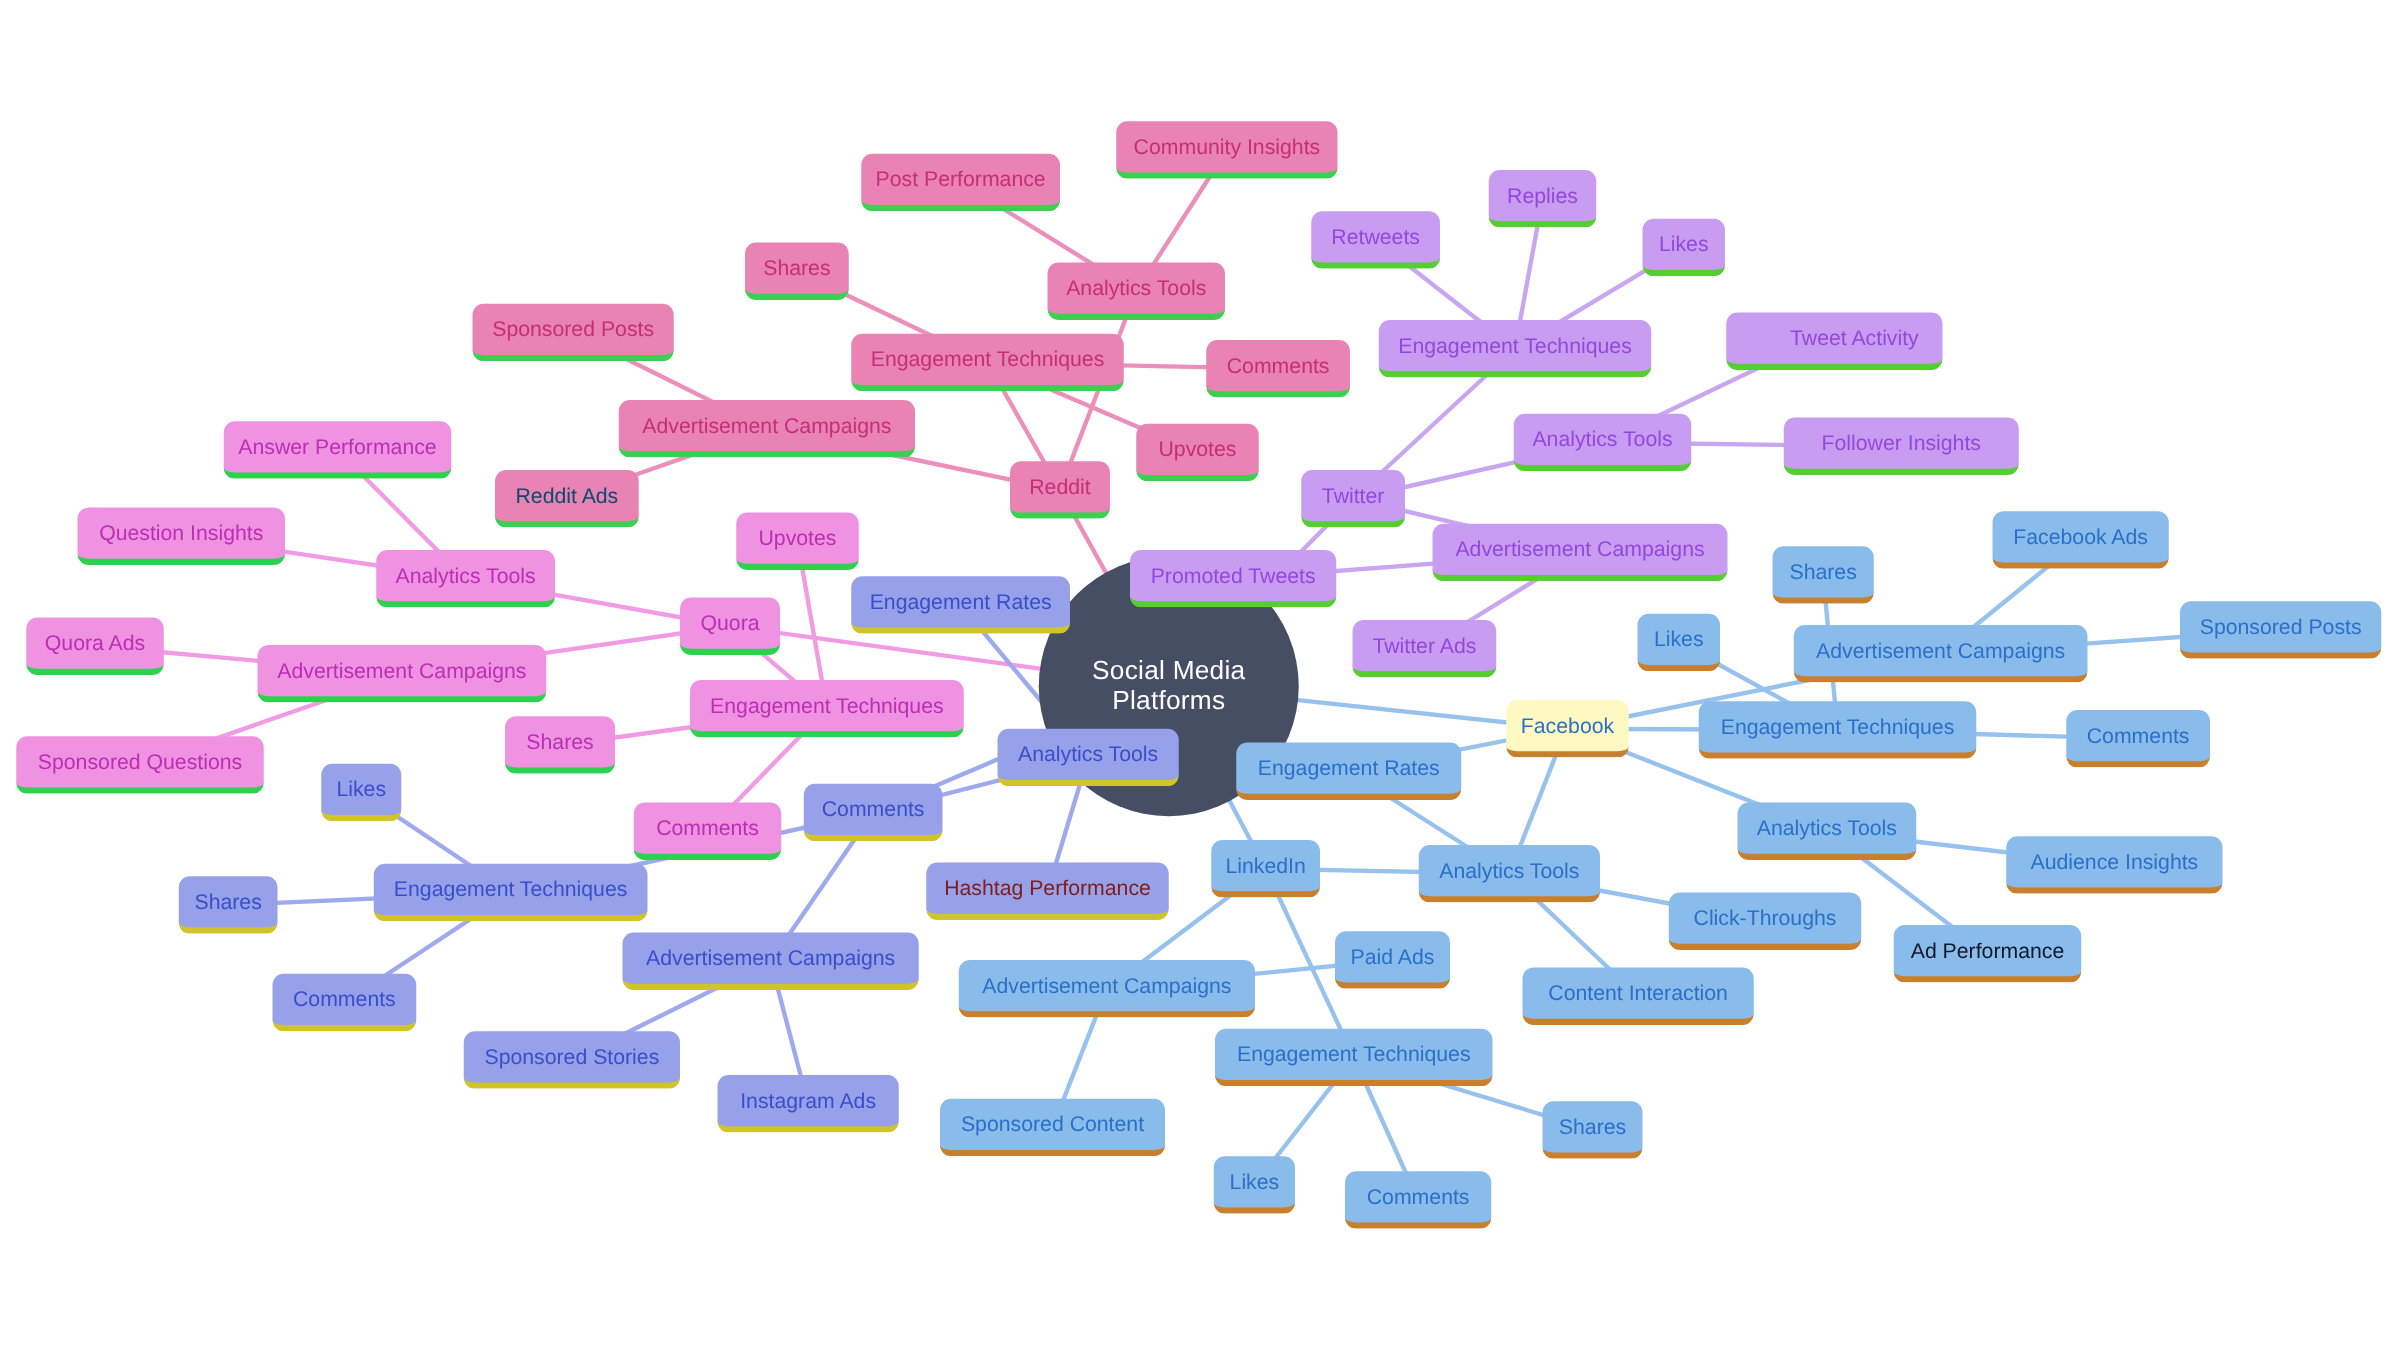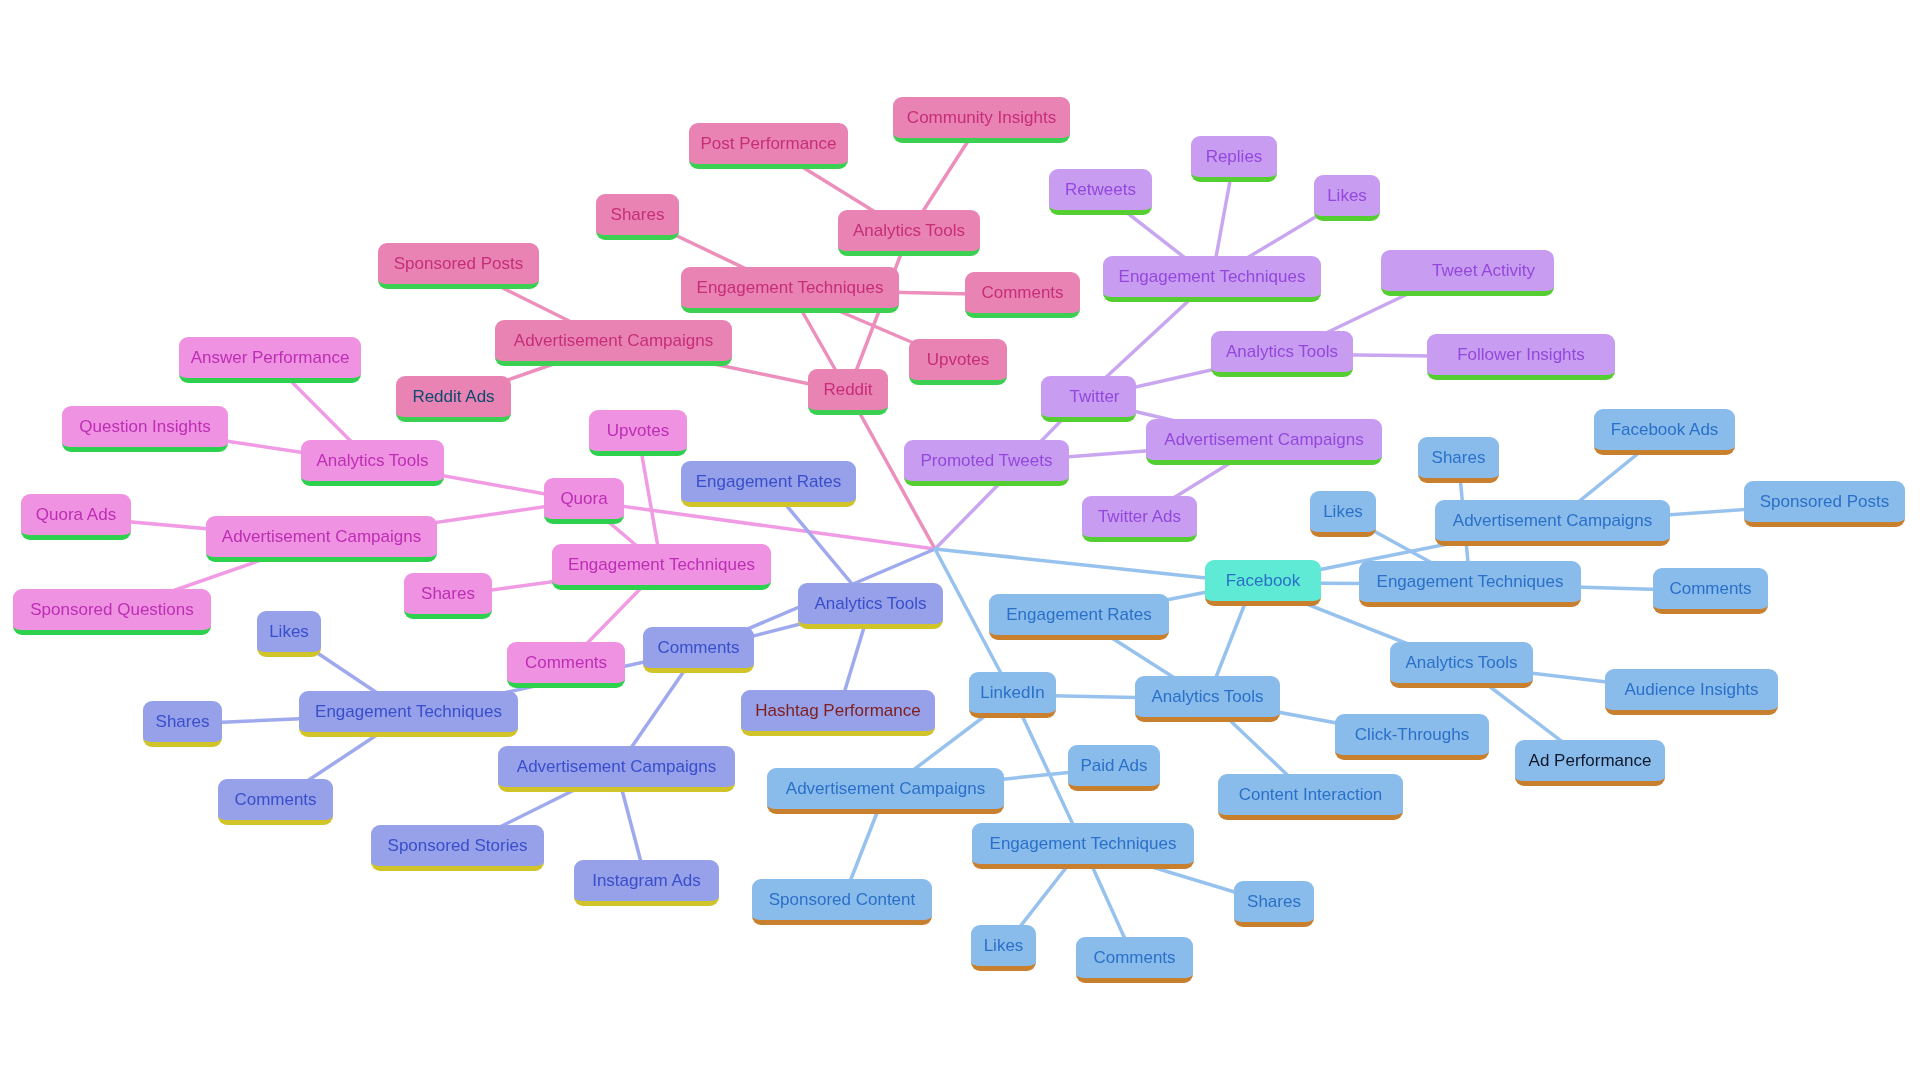--- a/index.html
+++ b/index.html
@@ -80,33 +80,36 @@
       <line x1="1012.5" y1="695" x2="885.5" y2="791" stroke="#97C2EE" stroke-width="3.5" stroke-linecap="round"></line>
       <line x1="1012.5" y1="695" x2="1083" y2="846" stroke="#97C2EE" stroke-width="3.5" stroke-linecap="round"></line>
       <line x1="1207.5" y1="699" x2="1412" y2="737" stroke="#97C2EE" stroke-width="3.5" stroke-linecap="round"></line>
       <line x1="1207.5" y1="699" x2="1310.5" y2="797" stroke="#97C2EE" stroke-width="3.5" stroke-linecap="round"></line>
       <line x1="885.5" y1="791" x2="1114" y2="768" stroke="#97C2EE" stroke-width="3.5" stroke-linecap="round"></line>
       <line x1="885.5" y1="791" x2="842" y2="902" stroke="#97C2EE" stroke-width="3.5" stroke-linecap="round"></line>
       <line x1="1083" y1="846" x2="1003.5" y2="948" stroke="#97C2EE" stroke-width="3.5" stroke-linecap="round"></line>
       <line x1="1083" y1="846" x2="1134.5" y2="960" stroke="#97C2EE" stroke-width="3.5" stroke-linecap="round"></line>
       <line x1="1083" y1="846" x2="1274" y2="904" stroke="#97C2EE" stroke-width="3.5" stroke-linecap="round"></line>
     </svg>
+  <div class="center-node" id="center-node" style="left: 831px; top: 445px; height: 208px; width: 208px; background: rgb(69, 78, 99); color: rgb(255, 255, 255);">
+    <span>Social Media Platforms</span>
+  </div>
   <div id="nodes">
       <div class="node" style="left: 808px; top: 369px; width: 80px; height: 41px; background: rgb(233, 131, 180); color: rgb(198, 46, 120); border-bottom-color: rgb(59, 208, 82);">Reddit</div>
       <div class="node" style="left: 681px; top: 267px; width: 218px; height: 41px; background: rgb(233, 131, 180); color: rgb(198, 46, 120); border-bottom-color: rgb(59, 208, 82);">Engagement Techniques</div>
       <div class="node" style="left: 838px; top: 210px; width: 142px; height: 41px; background: rgb(233, 131, 180); color: rgb(198, 46, 120); border-bottom-color: rgb(59, 208, 82);">Analytics Tools</div>
       <div class="node" style="left: 596px; top: 194px; width: 83px; height: 41px; background: rgb(233, 131, 180); color: rgb(198, 46, 120); border-bottom-color: rgb(59, 208, 82);">Shares</div>
       <div class="node" style="left: 965px; top: 272px; width: 115px; height: 41px; background: rgb(233, 131, 180); color: rgb(198, 46, 120); border-bottom-color: rgb(59, 208, 82);">Comments</div>
       <div class="node" style="left: 909px; top: 339px; width: 98px; height: 41px; background: rgb(233, 131, 180); color: rgb(198, 46, 120); border-bottom-color: rgb(59, 208, 82);">Upvotes</div>
       <div class="node" style="left: 495px; top: 320px; width: 237px; height: 41px; background: rgb(233, 131, 180); color: rgb(198, 46, 120); border-bottom-color: rgb(59, 208, 82);">Advertisement Campaigns</div>
       <div class="node" style="left: 378px; top: 243px; width: 161px; height: 41px; background: rgb(233, 131, 180); color: rgb(198, 46, 120); border-bottom-color: rgb(59, 208, 82);">Sponsored Posts</div>
       <div class="node" style="left: 396px; top: 376px; width: 115px; height: 41px; background: rgb(233, 131, 180); color: #0c4a6e; border-bottom-color: rgb(59, 208, 82);">Reddit Ads</div>
       <div class="node" style="left: 689px; top: 123px; width: 159px; height: 41px; background: rgb(233, 131, 180); color: rgb(198, 46, 120); border-bottom-color: rgb(59, 208, 82);">Post Performance</div>
       <div class="node" style="left: 893px; top: 97px; width: 177px; height: 41px; background: rgb(233, 131, 180); color: rgb(198, 46, 120); border-bottom-color: rgb(59, 208, 82);">Community Insights</div>
-      <div class="node" style="left: 1041px; top: 376px; width: 83px; height: 41px; background: rgb(200, 157, 241); color: rgb(148, 71, 220); border-bottom-color: rgb(85, 206, 49); padding-left: 12px;">Twitter</div>
+      <div class="node" style="left: 1041px; top: 376px; width: 83px; height: 41px; background: rgb(200, 157, 241); color: rgb(148, 71, 220); border-bottom-color: rgb(85, 206, 49);">Twitter</div>
       <div class="node" style="left: 1191px; top: 136px; width: 86px; height: 41px; background: rgb(200, 157, 241); color: rgb(148, 71, 220); border-bottom-color: rgb(85, 206, 49);">Replies</div>
       <div class="node" style="left: 1049px; top: 169px; width: 103px; height: 41px; background: rgb(200, 157, 241); color: rgb(148, 71, 220); border-bottom-color: rgb(85, 206, 49);">Retweets</div>
       <div class="node" style="left: 1314px; top: 175px; width: 66px; height: 41px; background: rgb(200, 157, 241); color: rgb(148, 71, 220); border-bottom-color: rgb(85, 206, 49);">Likes</div>
       <div class="node" style="left: 1103px; top: 256px; width: 218px; height: 41px; background: rgb(200, 157, 241); color: rgb(148, 71, 220); border-bottom-color: rgb(85, 206, 49);">Engagement Techniques</div>
       <div class="node" style="left: 1381px; top: 250px; width: 141px; height: 41px; background: rgb(200, 157, 241); color: rgb(148, 71, 220); border-bottom-color: rgb(85, 206, 49); padding-left: 32px;">Tweet Activity</div>
       <div class="node" style="left: 1211px; top: 331px; width: 142px; height: 41px; background: rgb(200, 157, 241); color: rgb(148, 71, 220); border-bottom-color: rgb(85, 206, 49);">Analytics Tools</div>
       <div class="node" style="left: 1427px; top: 334px; width: 188px; height: 41px; background: rgb(200, 157, 241); color: rgb(148, 71, 220); border-bottom-color: rgb(85, 206, 49);">Follower Insights</div>
       <div class="node" style="left: 1146px; top: 419px; width: 236px; height: 41px; background: rgb(200, 157, 241); color: rgb(148, 71, 220); border-bottom-color: rgb(85, 206, 49);">Advertisement Campaigns</div>
       <div class="node" style="left: 904px; top: 440px; width: 165px; height: 41px; background: rgb(200, 157, 241); color: rgb(148, 71, 220); border-bottom-color: rgb(85, 206, 49);">Promoted Tweets</div>
       <div class="node" style="left: 1082px; top: 496px; width: 115px; height: 41px; background: rgb(200, 157, 241); color: rgb(148, 71, 220); border-bottom-color: rgb(85, 206, 49);">Twitter Ads</div>
@@ -125,21 +128,21 @@
       <div class="node" style="left: 681px; top: 461px; width: 175px; height: 41px; background: rgb(150, 161, 233); color: rgb(58, 78, 203); border-bottom-color: rgb(208, 196, 40);">Engagement Rates</div>
       <div class="node" style="left: 798px; top: 583px; width: 145px; height: 41px; background: rgb(150, 161, 233); color: rgb(58, 78, 203); border-bottom-color: rgb(208, 196, 40);">Analytics Tools</div>
       <div class="node" style="left: 257px; top: 611px; width: 64px; height: 41px; background: rgb(150, 161, 233); color: rgb(58, 78, 203); border-bottom-color: rgb(208, 196, 40);">Likes</div>
       <div class="node" style="left: 299px; top: 691px; width: 219px; height: 41px; background: rgb(150, 161, 233); color: rgb(58, 78, 203); border-bottom-color: rgb(208, 196, 40);">Engagement Techniques</div>
       <div class="node" style="left: 143px; top: 701px; width: 79px; height: 41px; background: rgb(150, 161, 233); color: rgb(58, 78, 203); border-bottom-color: rgb(208, 196, 40);">Shares</div>
       <div class="node" style="left: 218px; top: 779px; width: 115px; height: 41px; background: rgb(150, 161, 233); color: rgb(58, 78, 203); border-bottom-color: rgb(208, 196, 40);">Comments</div>
       <div class="node" style="left: 741px; top: 690px; width: 194px; height: 41px; background: rgb(150, 161, 233); color: #7f1d1d; border-bottom-color: rgb(208, 196, 40);">Hashtag Performance</div>
       <div class="node" style="left: 498px; top: 746px; width: 237px; height: 41px; background: rgb(150, 161, 233); color: rgb(58, 78, 203); border-bottom-color: rgb(208, 196, 40);">Advertisement Campaigns</div>
       <div class="node" style="left: 371px; top: 825px; width: 173px; height: 41px; background: rgb(150, 161, 233); color: rgb(58, 78, 203); border-bottom-color: rgb(208, 196, 40);">Sponsored Stories</div>
       <div class="node" style="left: 574px; top: 860px; width: 145px; height: 41px; background: rgb(150, 161, 233); color: rgb(58, 78, 203); border-bottom-color: rgb(208, 196, 40);">Instagram Ads</div>
-      <div class="node" style="left: 1205px; top: 560px; width: 116px; height: 41px; background: #5eead4; color: rgb(43, 112, 200); border-bottom-color: rgb(200, 128, 47);">Facebook</div>
+      <div class="node" style="left: 1205px; top: 560px; width: 98px; height: 41px; background: #fef9c3; color: rgb(43, 112, 200); border-bottom-color: rgb(200, 128, 47);">Facebook</div>
       <div class="node" style="left: 1594px; top: 409px; width: 141px; height: 41px; background: rgb(138, 188, 235); color: rgb(43, 112, 200); border-bottom-color: rgb(200, 128, 47);">Facebook Ads</div>
       <div class="node" style="left: 1418px; top: 437px; width: 81px; height: 41px; background: rgb(138, 188, 235); color: rgb(43, 112, 200); border-bottom-color: rgb(200, 128, 47);">Shares</div>
       <div class="node" style="left: 1310px; top: 491px; width: 66px; height: 41px; background: rgb(138, 188, 235); color: rgb(43, 112, 200); border-bottom-color: rgb(200, 128, 47);">Likes</div>
       <div class="node" style="left: 1435px; top: 500px; width: 235px; height: 41px; background: rgb(138, 188, 235); color: rgb(43, 112, 200); border-bottom-color: rgb(200, 128, 47);">Advertisement Campaigns</div>
       <div class="node" style="left: 1744px; top: 481px; width: 161px; height: 41px; background: rgb(138, 188, 235); color: rgb(43, 112, 200); border-bottom-color: rgb(200, 128, 47);">Sponsored Posts</div>
       <div class="node" style="left: 1359px; top: 561px; width: 222px; height: 41px; background: rgb(138, 188, 235); color: rgb(43, 112, 200); border-bottom-color: rgb(200, 128, 47);">Engagement Techniques</div>
       <div class="node" style="left: 1653px; top: 568px; width: 115px; height: 41px; background: rgb(138, 188, 235); color: rgb(43, 112, 200); border-bottom-color: rgb(200, 128, 47);">Comments</div>
       <div class="node" style="left: 989px; top: 594px; width: 180px; height: 41px; background: rgb(138, 188, 235); color: rgb(43, 112, 200); border-bottom-color: rgb(200, 128, 47);">Engagement Rates</div>
       <div class="node" style="left: 1390px; top: 642px; width: 143px; height: 41px; background: rgb(138, 188, 235); color: rgb(43, 112, 200); border-bottom-color: rgb(200, 128, 47);">Analytics Tools</div>
       <div class="node" style="left: 1605px; top: 669px; width: 173px; height: 41px; background: rgb(138, 188, 235); color: rgb(43, 112, 200); border-bottom-color: rgb(200, 128, 47);">Audience Insights</div>

